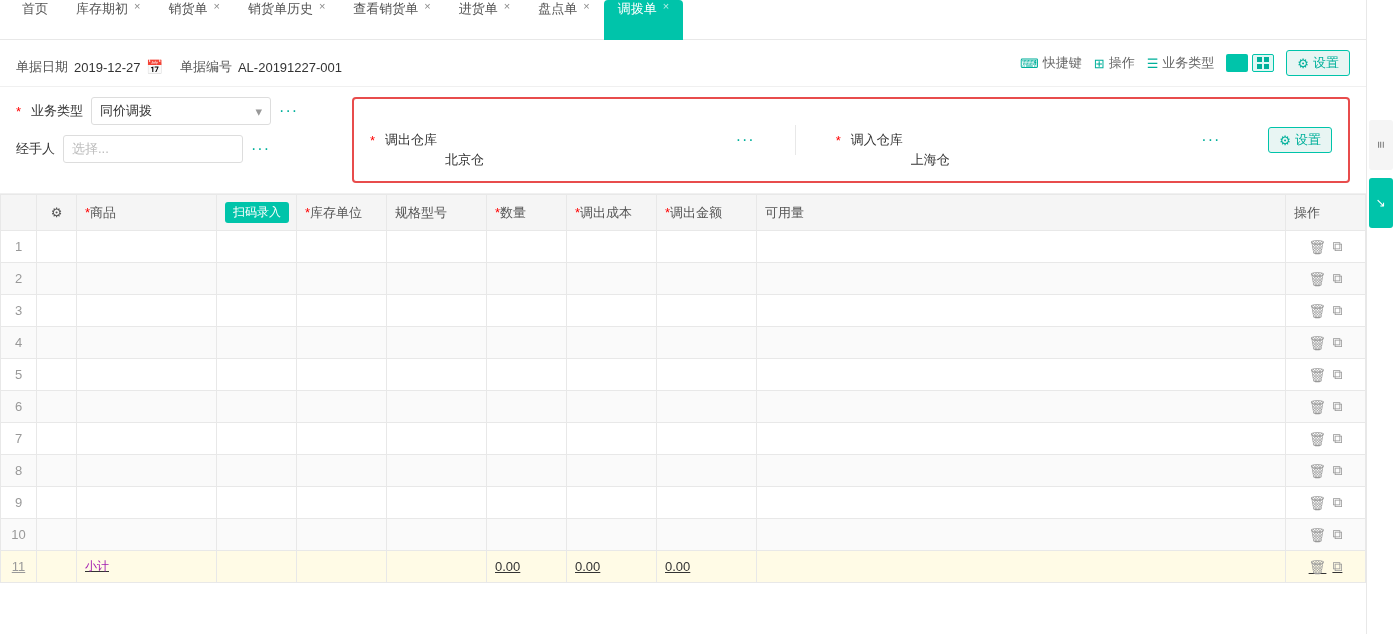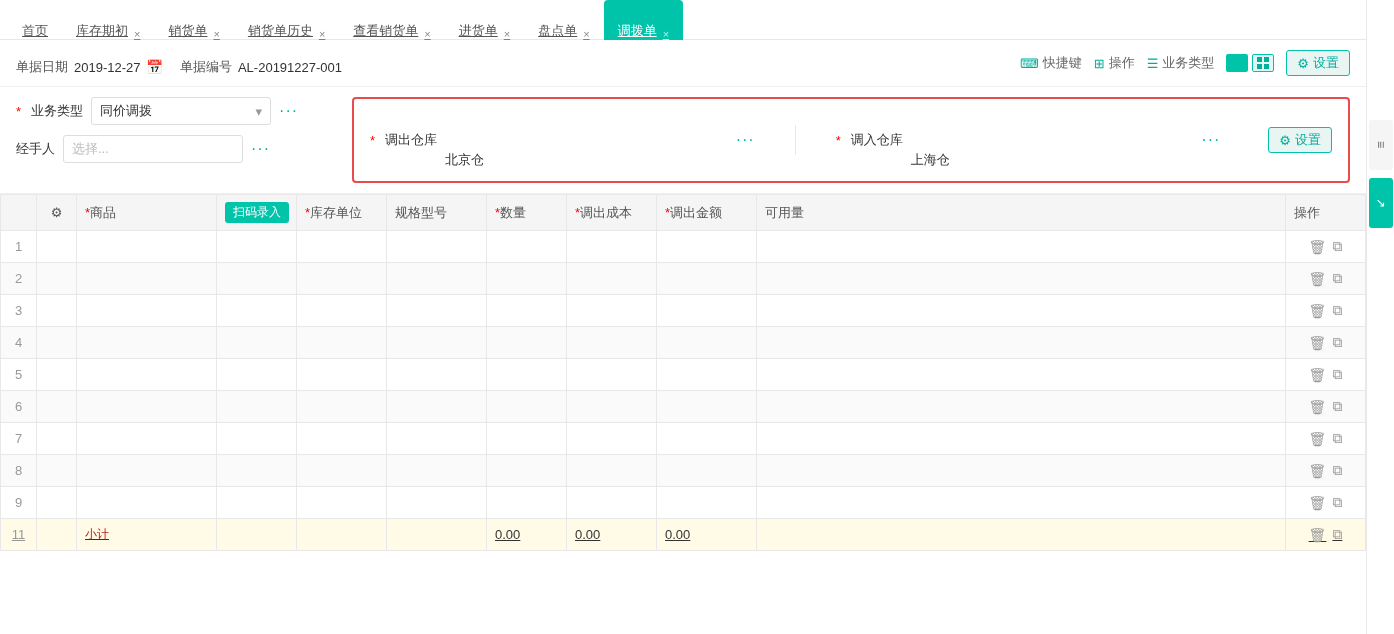--- a/index.html
+++ b/index.html
@@ -9,28 +9,27 @@
     .tab-bar {
       display: flex;
       align-items: center;
       border-bottom: 1px solid #e8e8e8;
       background: #fff;
       height: 40px;
       padding: 0 8px;
     }
     .tab {
       display: flex;
-      align-items: flex-end;
+      align-items: flex-start;
       padding: 0 14px;
       height: 40px;
       cursor: pointer;
       color: #555;
       position: relative;
       white-space: nowrap;
-      text-decoration: underline;
     }
     .tab.active {
       color: #fff;
       background: #00c4aa;
       border-radius: 4px 4px 0 0;
     }
     .tab .close-icon {
       margin-left: 6px;
       font-size: 11px;
       color: inherit;
@@ -598,24 +597,42 @@
       <td></td>
       <td></td>
       <td></td>
       <td>
         <div class="op-icons">
           <span class="op-icon">🗑</span>
           <span class="op-icon">⧉</span>
         </div>
       </td>
     </tr>
+          <tr>
+      <td class="row-num">10</td>
+      <td></td>
+      <td></td>
+      <td></td>
+      <td></td>
+      <td></td>
+      <td></td>
+      <td></td>
+      <td></td>
+      <td></td>
+      <td>
+        <div class="op-icons">
+          <span class="op-icon">🗑</span>
+          <span class="op-icon">⧉</span>
+        </div>
+      </td>
+    </tr>
           <tr class="subtotal-row">
       <td class="row-num">11</td>
       <td></td>
-      <td><span style="color:#b91c1c;font-size:12px;">小计</span></td>
+      <td><span style="color:#a21caf;font-size:12px;">小计</span></td>
       <td></td>
       <td></td>
       <td></td>
       <td style="color:#333;">0.00</td>
       <td style="color:#333;">0.00</td>
       <td style="color:#333;">0.00</td>
       <td></td>
       <td>
         <div class="op-icons">
           <span class="op-icon">🗑</span>

